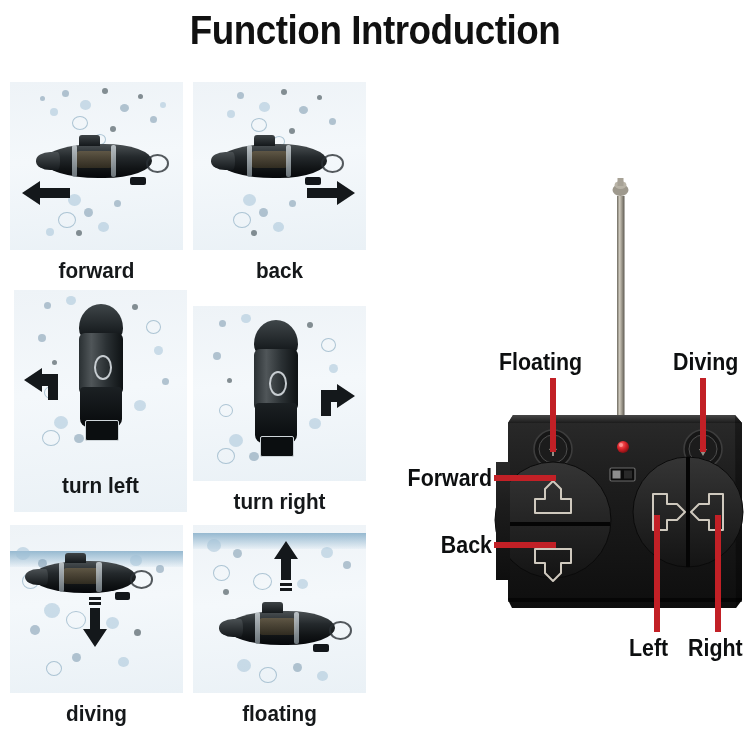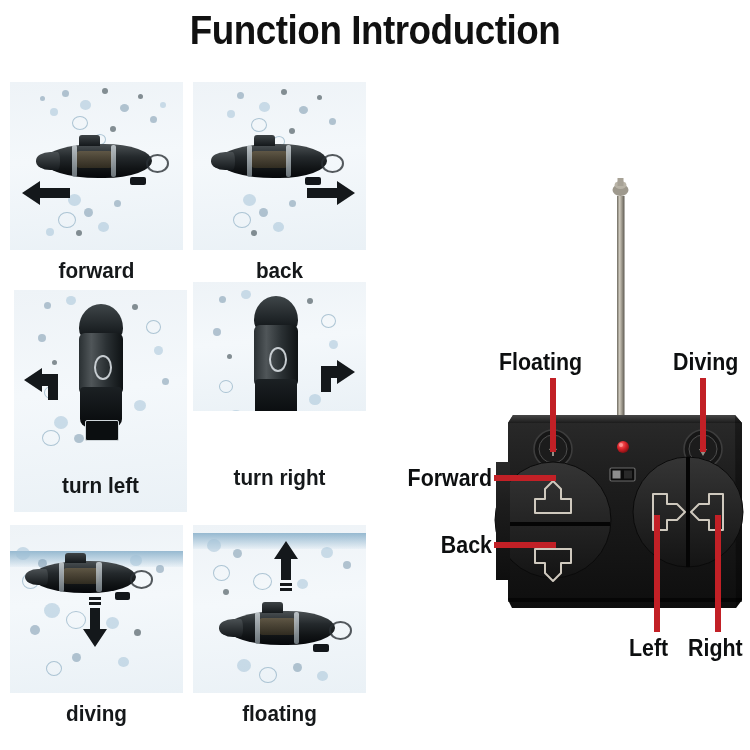--- a/index.html
+++ b/index.html
@@ -206,21 +206,21 @@
       <div class="bub lt" style="left:120px;top:110px;width:12px;height:11px;"></div>
       <svg class="arrow-svg" width="46" height="40" style="left:8px;top:76px;" viewBox="0 0 46 40">
         <path d="M2 14 L20 2 L20 8 L36 8 L36 32 L26 32 L26 20 L20 20 L20 26 Z" fill="#14181b"></path>
         <rect x="26" y="26" width="10" height="3" fill="#14181b"></rect>
         <rect x="26" y="31" width="10" height="3" fill="#14181b"></rect>
       </svg>
     </div>
     <div class="cell-label" style="top:183px;">turn left</div>
   </div>
 
-  <div class="photo-cell" style="left:183px;top:200px;width:173px;height:129px;">
+  <div class="photo-cell" style="left:183px;top:224px;width:173px;height:175px;">
     <div class="photo">
       <div class="bub" style="left:26px;top:14px;width:7px;height:7px;"></div>
       <div class="bub lt" style="left:48px;top:8px;width:10px;height:9px;"></div>
       <div class="bub dk" style="left:114px;top:16px;width:6px;height:6px;"></div>
       <div class="bub ring" style="left:128px;top:32px;width:13px;height:12px;"></div>
       <div class="bub" style="left:20px;top:46px;width:8px;height:8px;"></div>
       <div class="bub lt" style="left:136px;top:58px;width:9px;height:9px;"></div>
       <div class="bub dk" style="left:34px;top:72px;width:5px;height:5px;"></div>
       <div class="bub ring" style="left:26px;top:98px;width:12px;height:11px;"></div>
       <div class="sub-front" style="left:52px;top:14px;width:62px;height:134px;">

